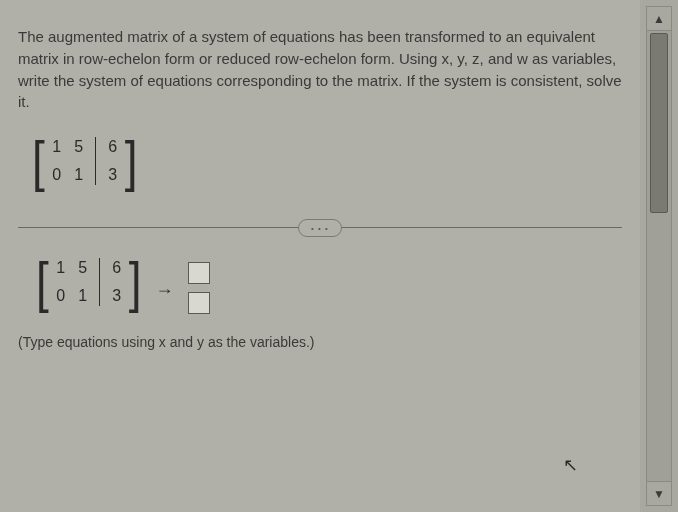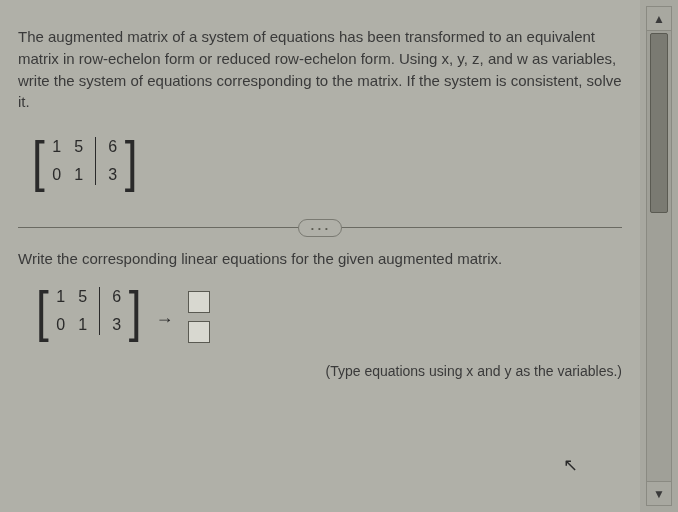--- a/index.html
+++ b/index.html
@@ -103,21 +103,20 @@
   .answer-box {
     width: 22px;
     height: 22px;
     border: 1px solid #5a5a52;
     background: #d8d8d0;
   }
   .hint {
     color: #3a3a3a;
     font-size: 14px;
     margin-top: 6px;
-    text-align: right;
   }
   .scrollbar {
     position: absolute;
     right: 6px;
     top: 6px;
     width: 26px;
     height: 500px;
     background: #a0a098;
     border: 1px solid #8a8a82;
   }
@@ -177,21 +176,20 @@
       <span class="cell">1</span>
       <span class="cell">3</span>
     </div>
     <span class="bracket">]</span>
   </div>
 
   <div class="divider">
     <div class="divider-pill">• • •</div>
   </div>
 
-  <p class="instruction">Write the corresponding linear equations for the given augmented matrix.</p>
 
   <div class="eq-row">
     <div class="matrix-wrap">
       <span class="bracket">[</span>
       <div class="matrix-cells">
         <span class="cell">1</span>
         <span class="cell">5</span>
         <div class="vbar"></div>
         <span class="cell">6</span>
         <span class="cell">0</span>

